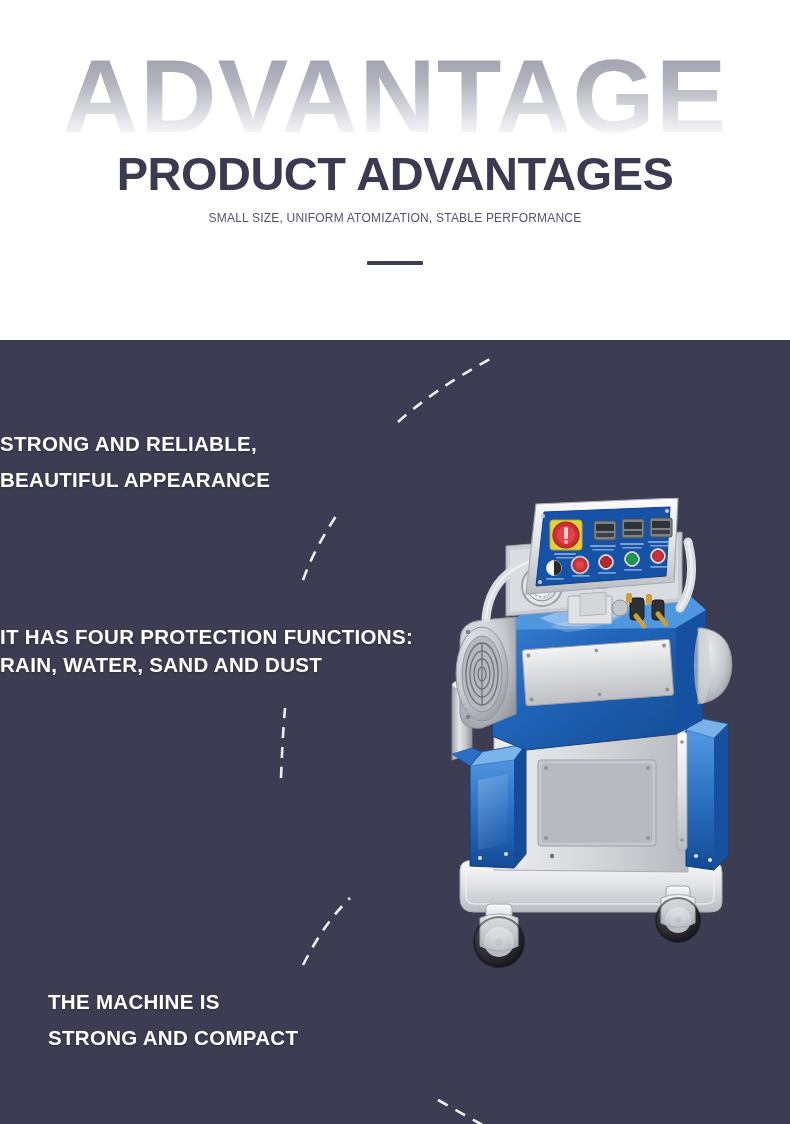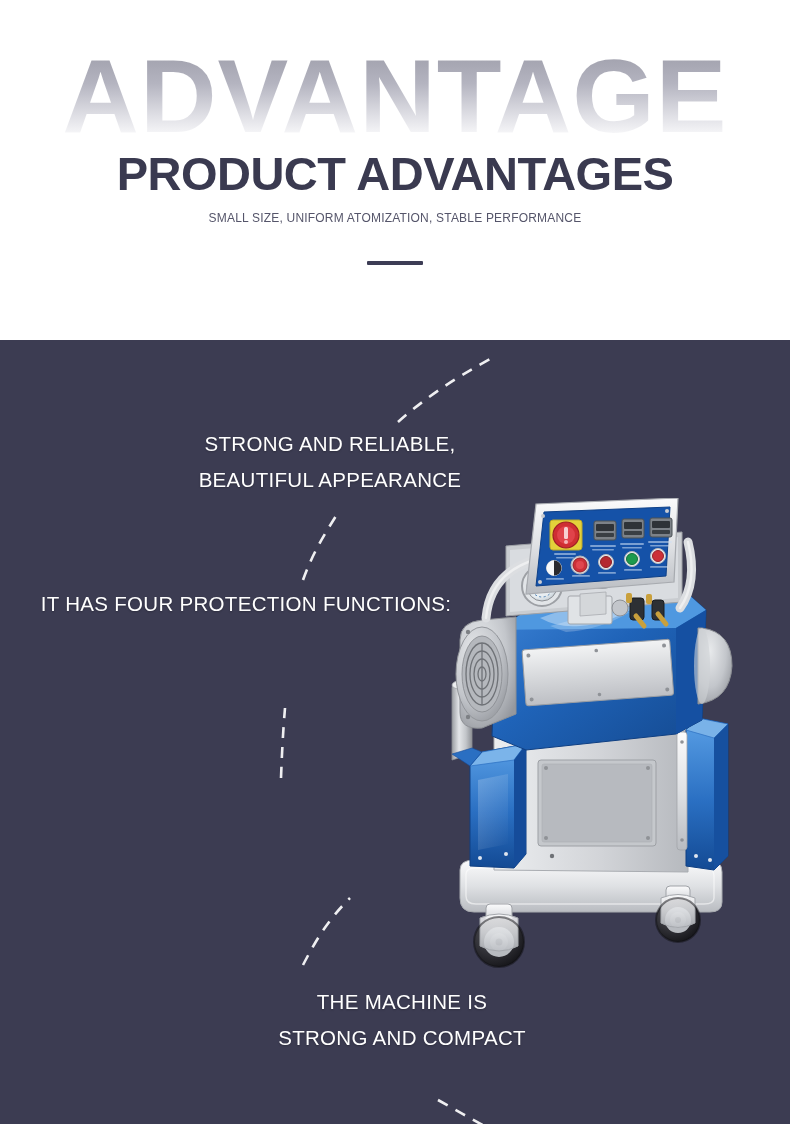--- a/index.html
+++ b/index.html
@@ -57,28 +57,28 @@
     position:absolute; left:0; top:340px; width:790px; height:784px;
     background:#3c3c52;
     overflow:hidden;
   }
   .panel-svg{ position:absolute; left:0; top:0; width:790px; height:784px; }
 
   .feat{
     position:absolute;
     color:#ffffff;
     font-size:20.5px;
-    font-weight:400;
+    font-weight:700;
     letter-spacing:0.3px;
-    text-align:center;
+    text-align:left;
     line-height:1.78;
     white-space:nowrap;
     text-shadow:0 1px 2px rgba(0,0,0,.25);
   }
-  .feat.tight{ line-height:1.35; }
+  .feat.tight{ line-height:1.35;margin-top:33px; }
   #feat-0{ left:0;   top:86px;  width:660px; }
   #feat-1{ left:0;   top:250px; width:492px; }
   #feat-2{ left:0;   top:452px; width:513px; }
   #feat-3{ left:0;   top:644px; width:708px;margin-left:48px; }
 
   
   .machine{ position:absolute; left:430px; top:158px; width:340px; height:500px; }
   .machine svg{ display:block; }
 </style>
 </head>
@@ -104,20 +104,21 @@
         <path d="M 438 760 C 466 776 492 790 523 808"></path>
       </g>
     </svg>
 
     <div class="feat" id="feat-0">
       <div>STRONG AND RELIABLE,</div>
       <div>BEAUTIFUL APPEARANCE</div>
     </div>
     <div class="feat tight" id="feat-1">
       <div>IT HAS FOUR PROTECTION FUNCTIONS:</div>
+      <div>RAIN, WATER, SAND AND DUST</div>
     </div>
     <div class="feat" id="feat-2">
     </div>
     <div class="feat" id="feat-3">
       <div>THE MACHINE IS</div>
       <div>STRONG AND COMPACT</div>
     </div>
 
     <div class="machine">
     <svg width="340" height="500" viewBox="0 0 340 500" xmlns="http://www.w3.org/2000/svg">

